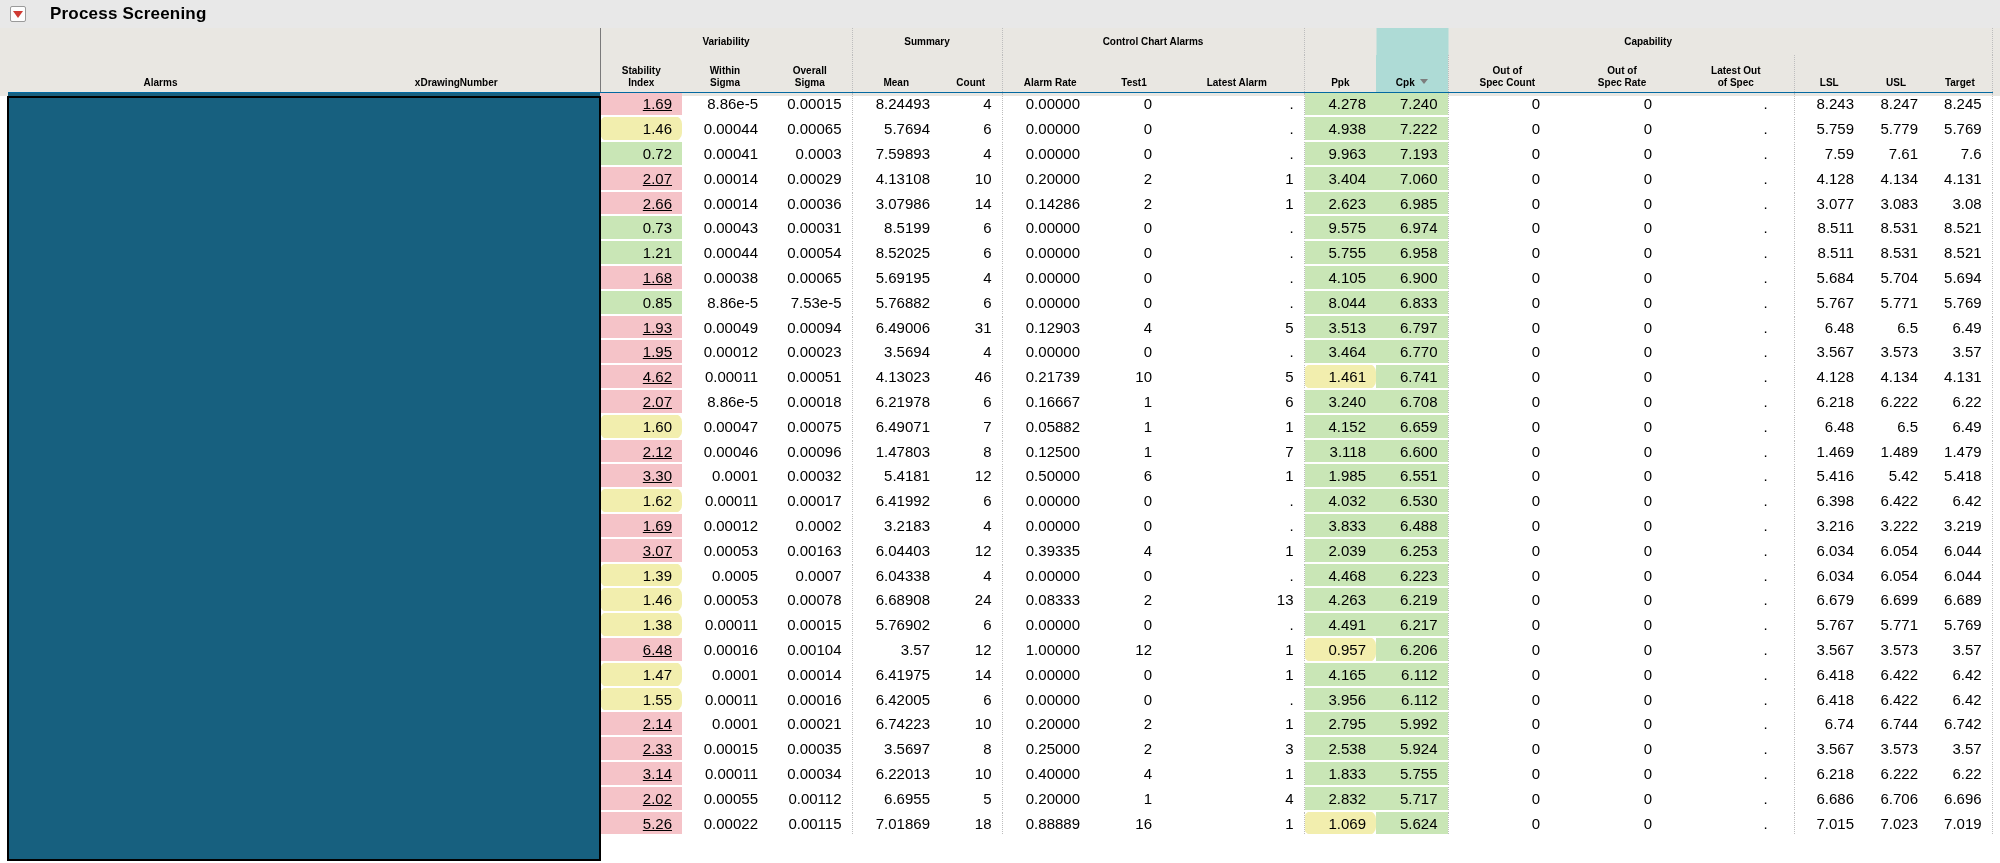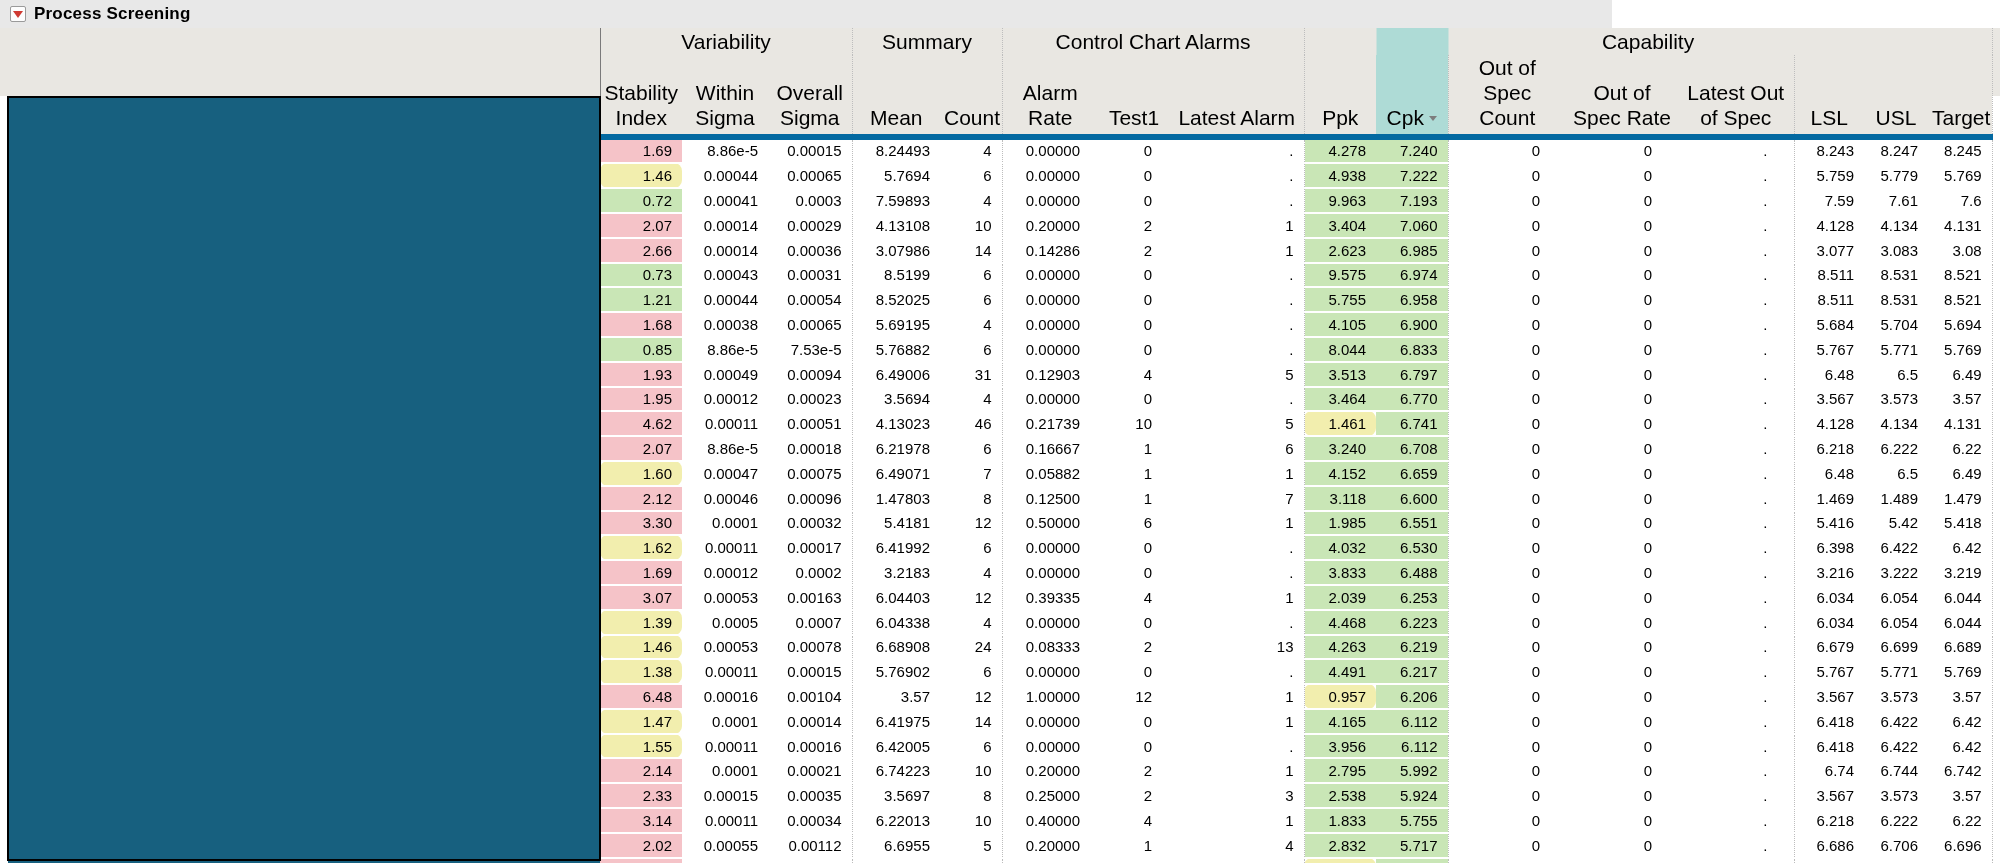--- a/index.html
+++ b/index.html
@@ -4,23 +4,23 @@
 <style>
   html,body{margin:0;padding:0;}
   body{
     width:2000px;height:863px;position:relative;overflow:hidden;
     background:#ffffff;
     font-family:"Liberation Sans","DejaVu Sans",sans-serif;
     color:#000;
   }
   
   .titlebar{
-    height:28px;width:1612px;
+    height:28px;width:2000px;
     background:var(--title-bg,#e8e8e8);
-    display:flex;align-items:center;gap:8px;
+    display:flex;align-items:center;gap:24px;
     padding-left:10px;box-sizing:border-box;
     position:relative;z-index:2;
   }
   .edge-fragment{
     position:absolute;left:0;top:5px;width:7px;height:16px;
     background:#f4f4f4;border:1px solid #b0b0b0;border-left:none;
     box-sizing:border-box;overflow:hidden;
   }
   .edge-fragment .tri{margin:3px 0 0 -4px;}
   .disclosure{
@@ -41,27 +41,27 @@
     background:var(--header-bg,#e9e7e2);z-index:0;
   }
 
   
   table{
     border-collapse:collapse;table-layout:fixed;width:1984px;
     margin-left:8px;position:relative;z-index:1;
   }
   thead th{
     background:var(--header-bg,#e9e7e2);
-    font-weight:normal;font-size:21px;line-height:1.2;
+    font-weight:bold;font-size:10px;line-height:1.2;
     padding:0 4px;box-sizing:border-box;white-space:pre-line;
   }
   tr.group-row th{height:27px;vertical-align:middle;text-align:center;}
   tr.col-row th{
     height:37px;vertical-align:bottom;text-align:center;
-    padding-bottom:3px;border-bottom:6px solid #0369a1;
+    padding-bottom:3px;border-bottom:1px solid #0369a1;
   }
   th.left{text-align:left;padding-left:4px;}
   th.solid-right{border-right:1px solid #7a7a7a;}
   .sep{border-right:1px dotted var(--separator,#bdbdbd);}
   th.cpk-th{background:var(--cpk-header,#aedbd6);}
   tr.group-row th.cap-th{
     background:linear-gradient(90deg,
       var(--header-bg,#e9e7e2) 0px,  var(--header-bg,#e9e7e2) 72px,
       var(--cpk-header,#aedbd6) 72px,var(--cpk-header,#aedbd6) 144px,
       var(--header-bg,#e9e7e2) 144px,var(--header-bg,#e9e7e2) 100%);
@@ -73,21 +73,21 @@
   }
 
   tbody td{
     height:22.8px;font-size:15px;line-height:1;vertical-align:middle;
     padding:0 10px 0 2px;text-align:right;white-space:nowrap;overflow:hidden;
     border-bottom:2px solid #ffffff;box-sizing:content-box;
   }
   tbody td.pad-md{padding-right:18px;}
   tbody td.pad-lg{padding-right:26px;}
   tbody td.redact{background:var(--selection,#1a617f);padding:0;}
-  td.c-r{background:var(--red-cell,#f5c3c8);}
+  td.c-r{background:var(--red-cell,#f5c3c8);text-decoration:underline;}
   td.c-y{background:var(--yellow-cell,#f2eeae);border-radius:8px;}
   td.c-g{background:var(--green-cell,#c9e6b6);}
 
   
   #selection-overlay{
     position:absolute;left:7px;top:96px;width:594px;height:765px;
     background:var(--selection,#1a617f);
     border:2px solid #000;box-sizing:border-box;
     pointer-events:none;z-index:5;
   }

